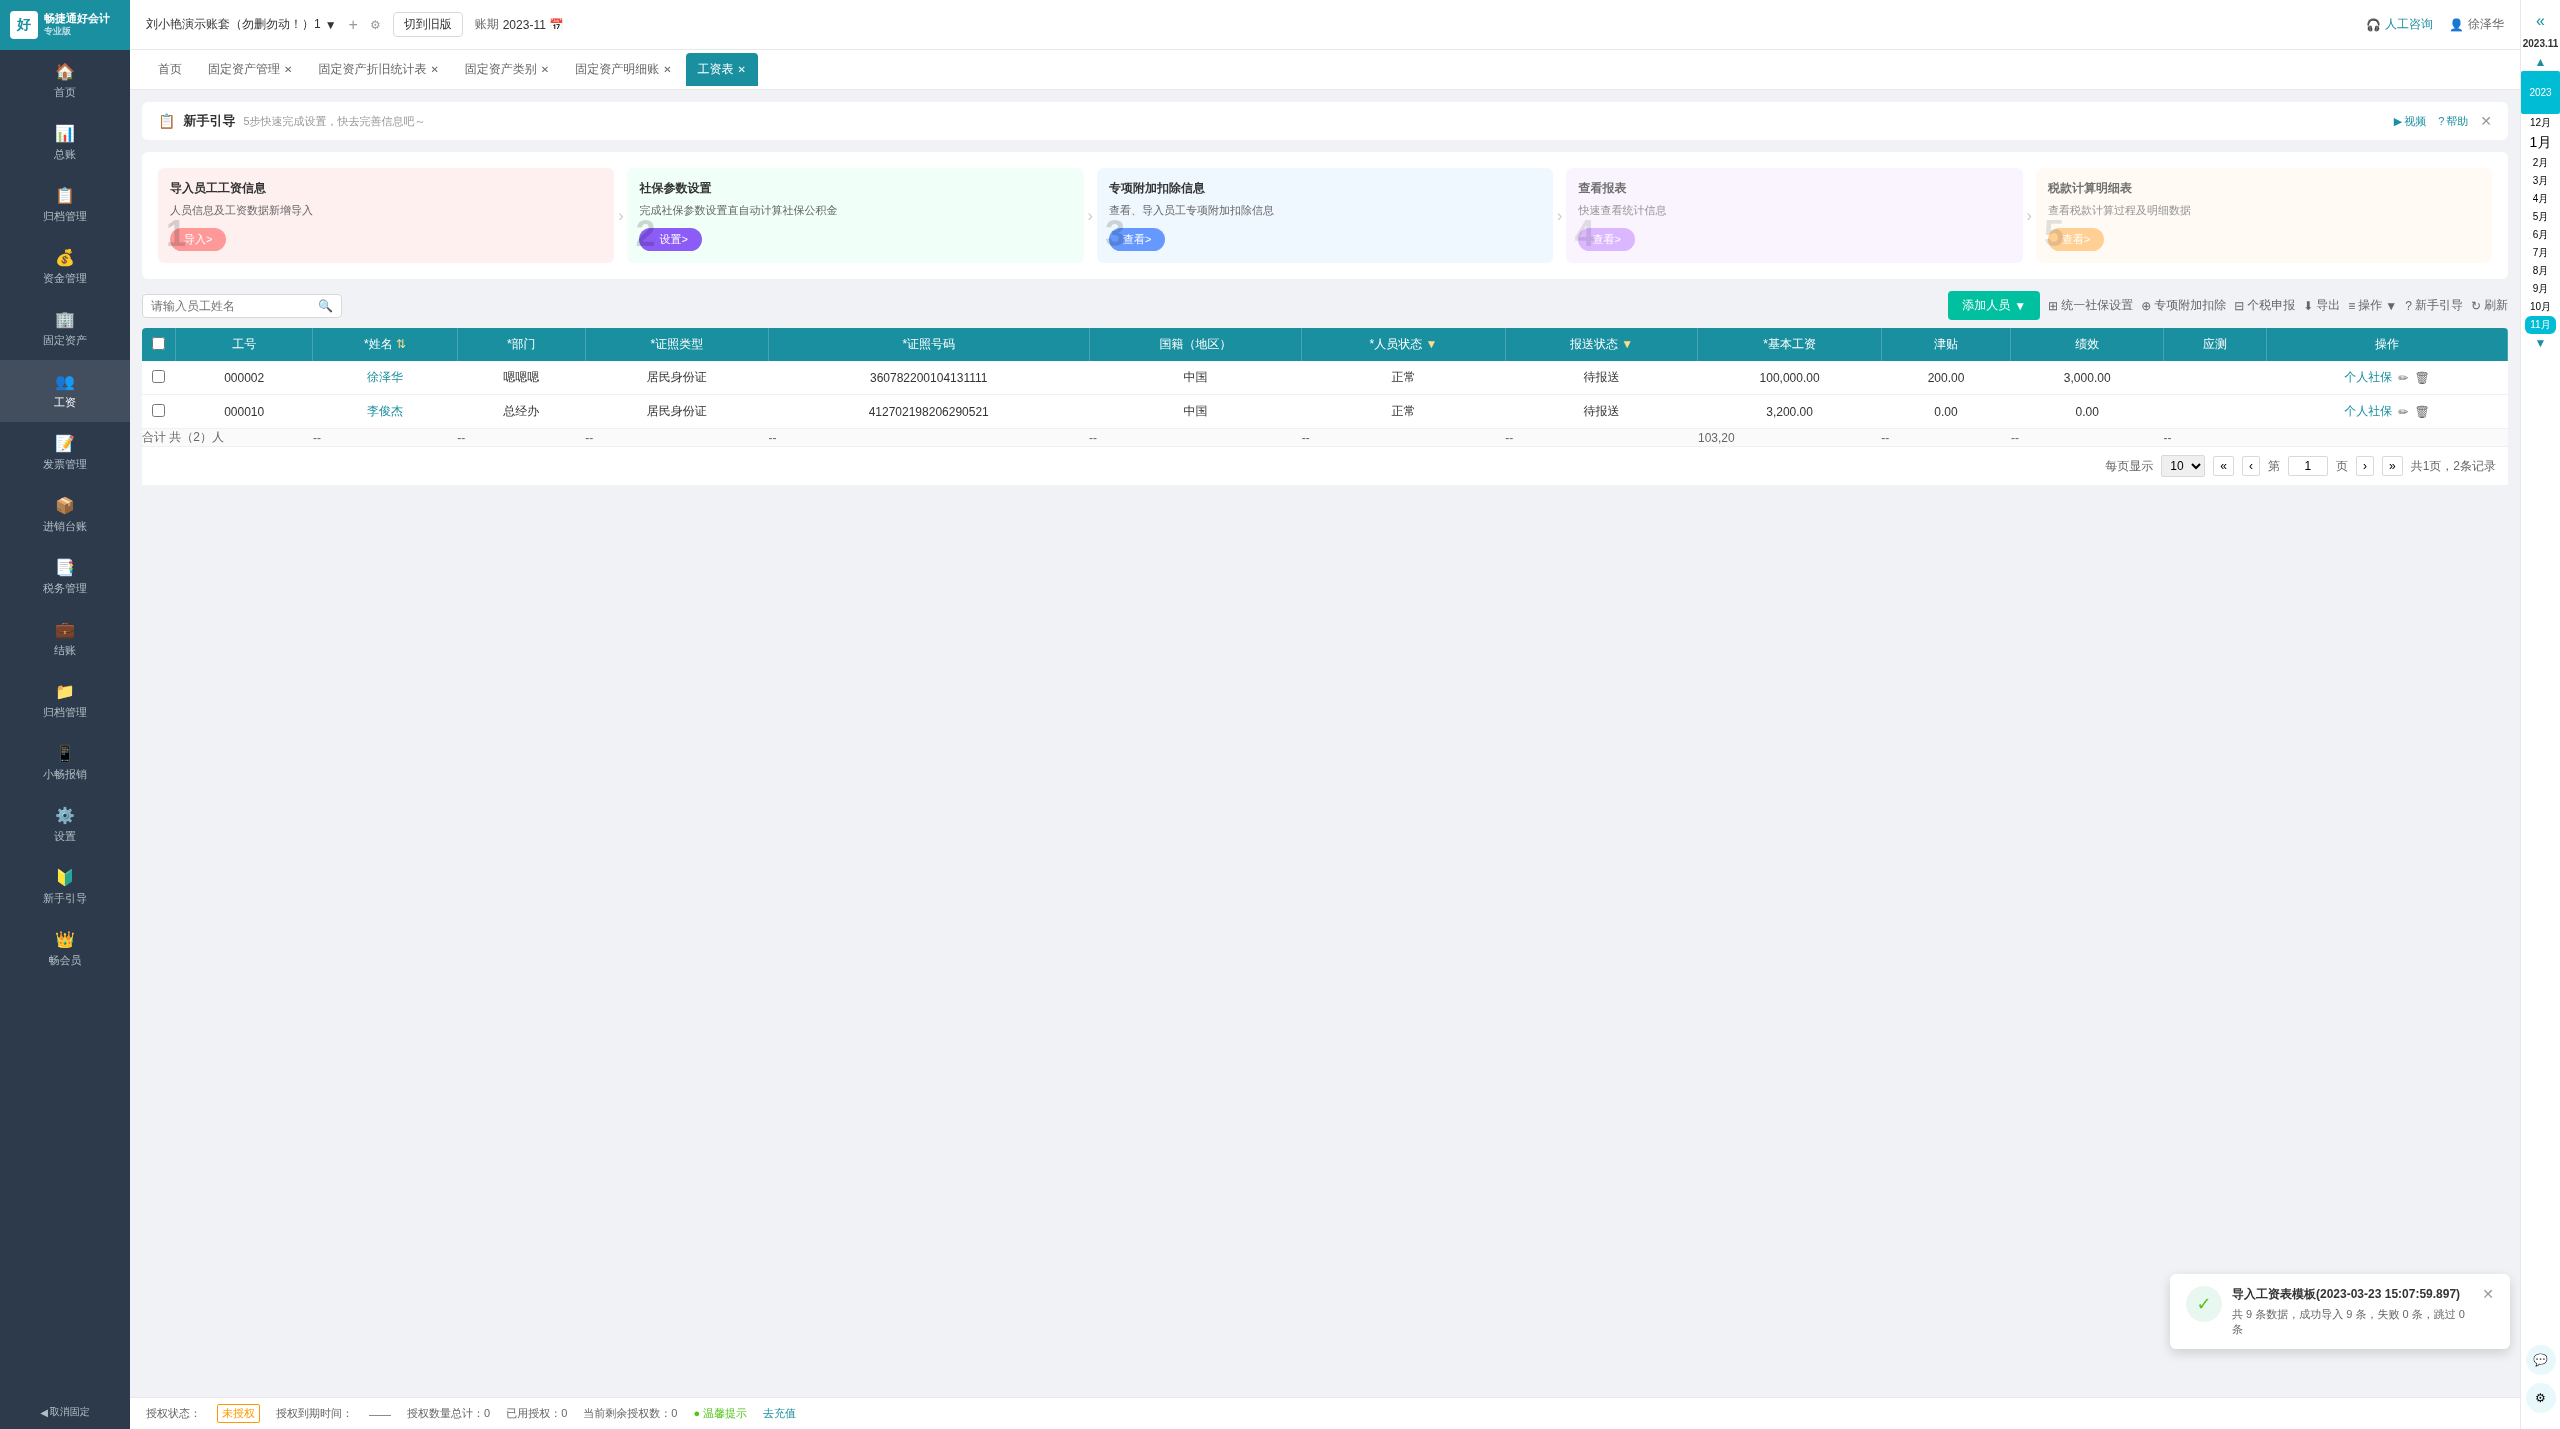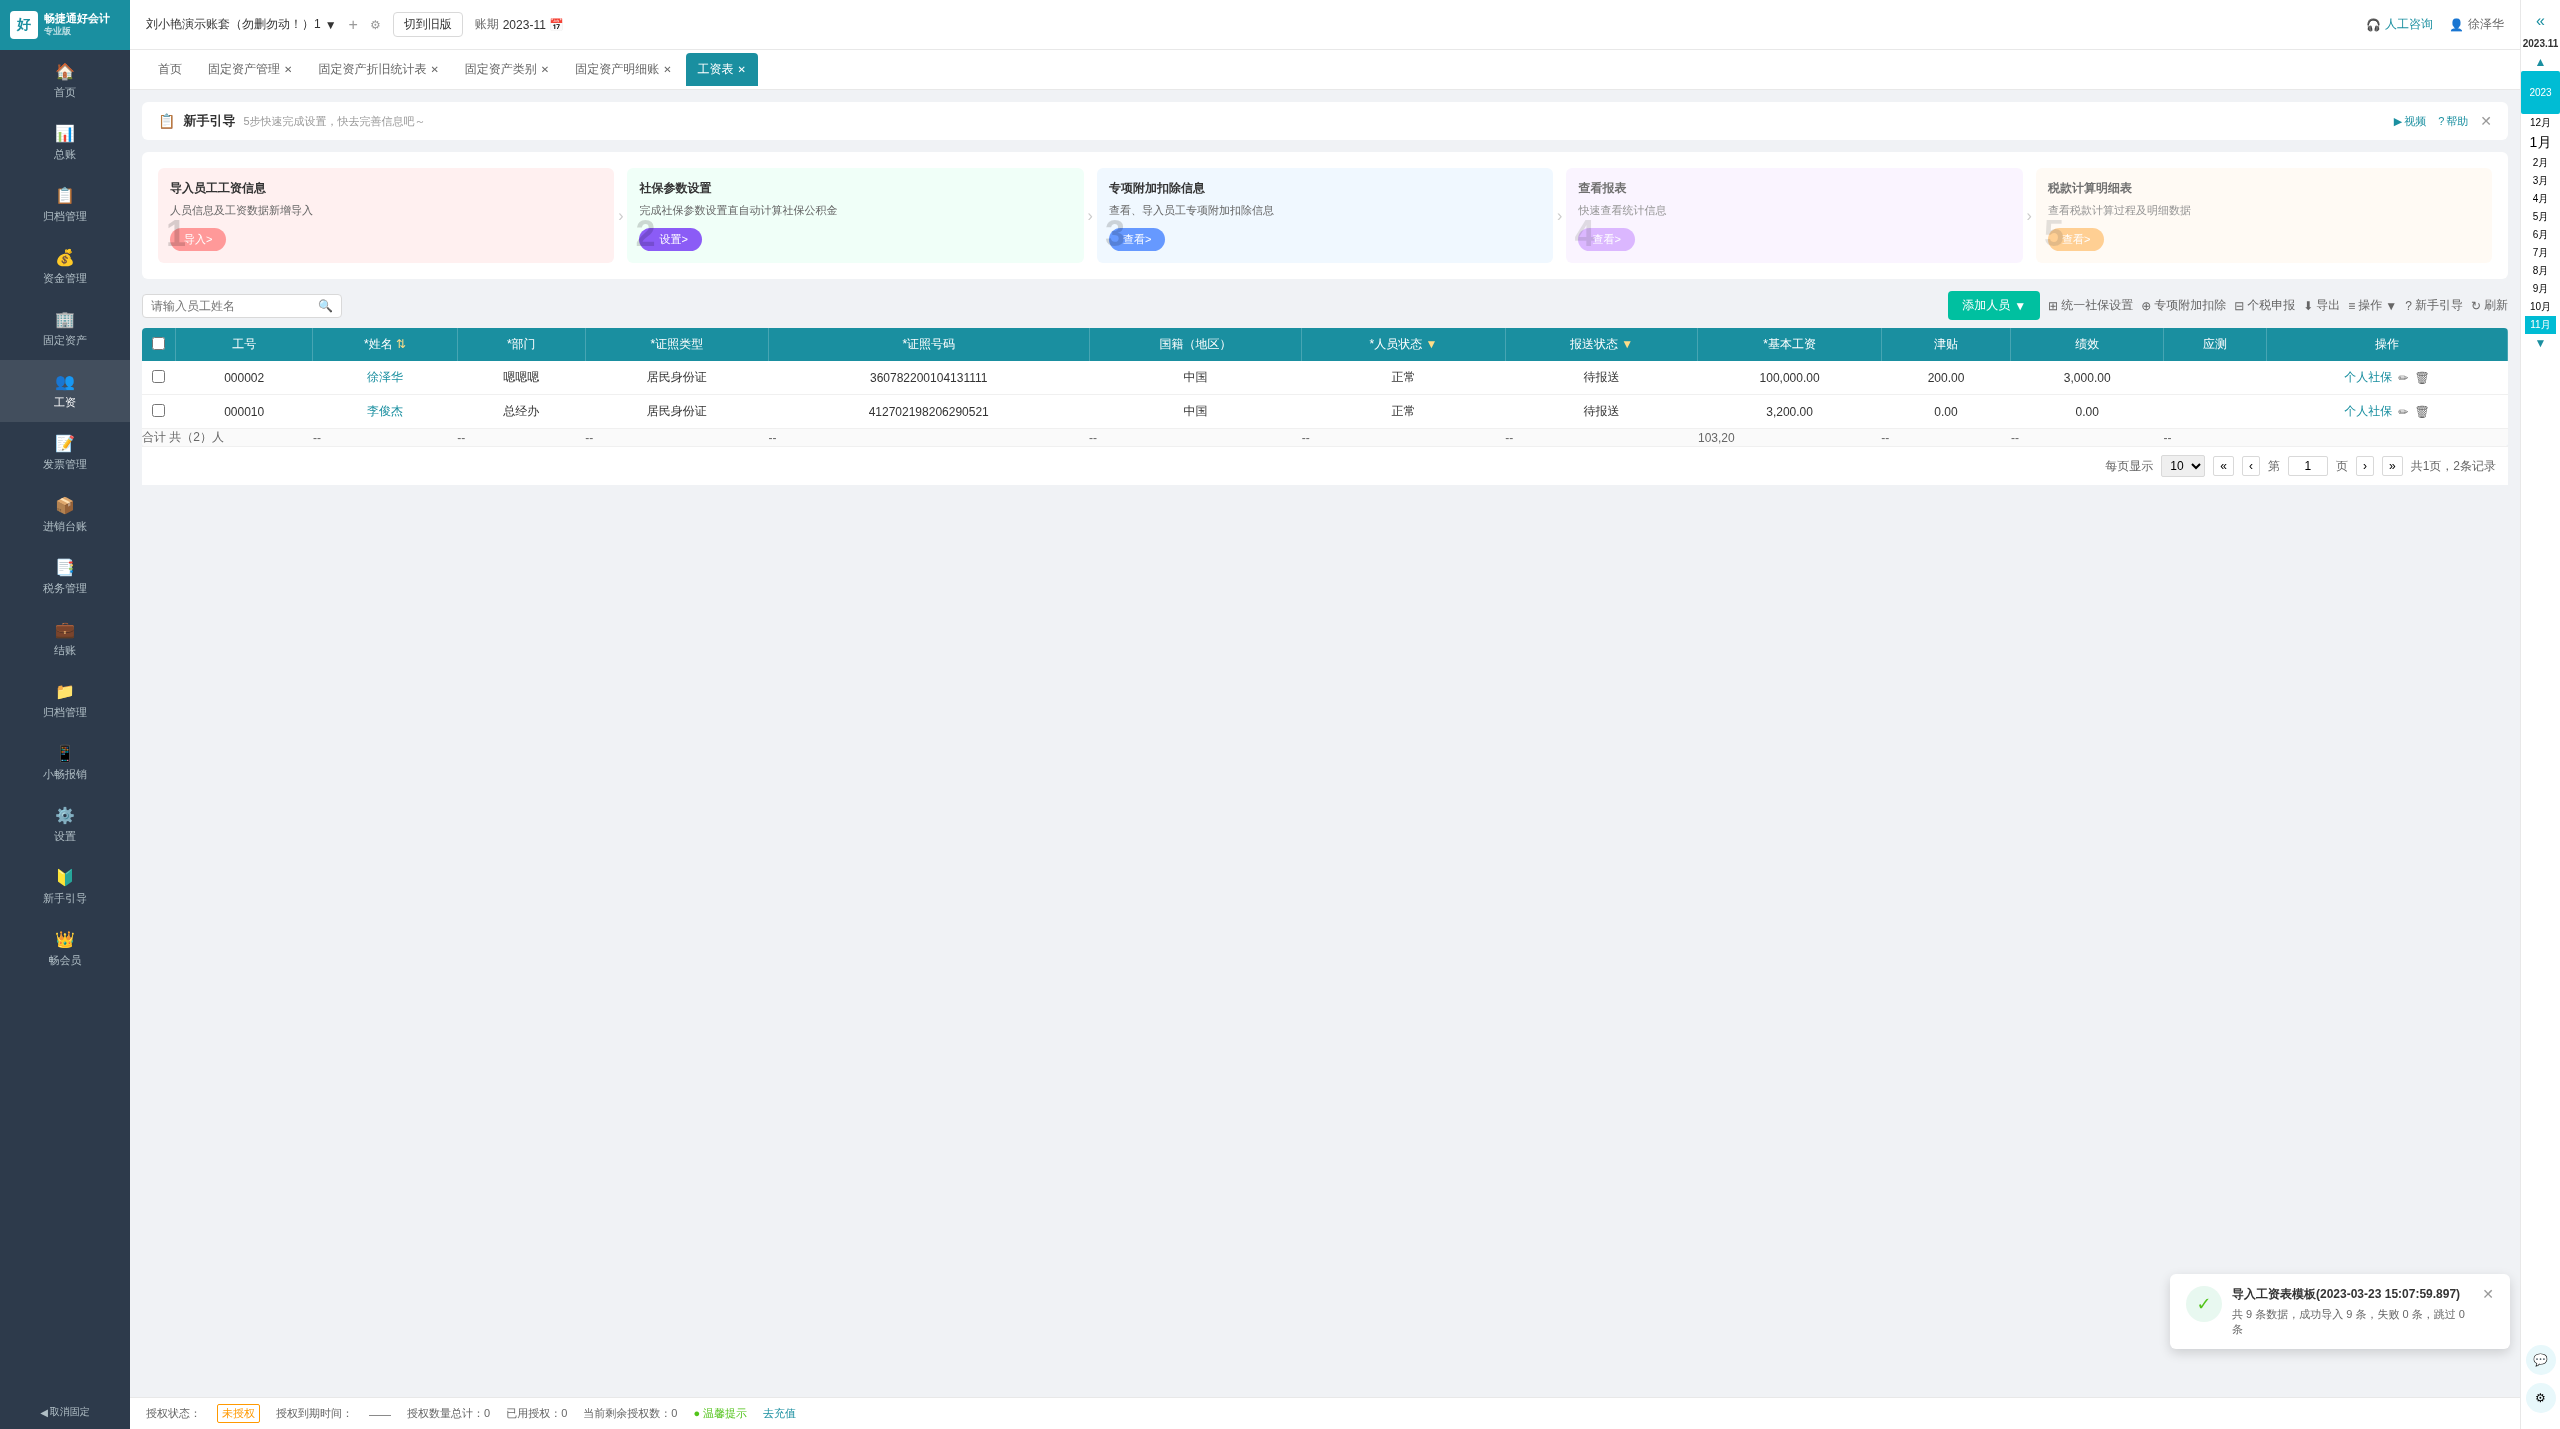--- a/index.html
+++ b/index.html
@@ -734,21 +734,21 @@
     <div style="font-size:14px;padding:2px;text-align:center;cursor:pointer;">1月</div>
     <div style="font-size:10px;padding:2px;text-align:center;cursor:pointer;">2月</div>
     <div style="font-size:10px;padding:2px;text-align:center;cursor:pointer;">3月</div>
     <div style="font-size:10px;padding:2px;text-align:center;cursor:pointer;">4月</div>
     <div style="font-size:10px;padding:2px;text-align:center;cursor:pointer;">5月</div>
     <div style="font-size:10px;padding:2px;text-align:center;cursor:pointer;">6月</div>
     <div style="font-size:10px;padding:2px;text-align:center;cursor:pointer;">7月</div>
     <div style="font-size:10px;padding:2px;text-align:center;cursor:pointer;">8月</div>
     <div style="font-size:10px;padding:2px;text-align:center;cursor:pointer;">9月</div>
     <div style="font-size:10px;padding:2px;text-align:center;cursor:pointer;">10月</div>
-    <div style="background:#00bcd4;color:white;font-size:10px;padding:2px 4px;border-radius:0;width:80%;text-align:center;cursor:pointer;">11月</div>
+    <div style="background:#00bcd4;color:white;font-size:10px;padding:2px 4px;border-radius:6px;width:80%;text-align:center;cursor:pointer;">11月</div>
     <div style="color:#1a8fa0;cursor:pointer;font-size:12px;padding:2px;">▼</div>
   </div>
   <div style="margin-top:auto;display:flex;flex-direction:column;align-items:center;gap:8px;padding-bottom:8px;">
     <div style="width:30px;height:30px;background:#e8f8fb;border-radius:50%;display:flex;align-items:center;justify-content:center;cursor:pointer;">💬</div>
     <div style="width:30px;height:30px;background:#e8f8fb;border-radius:50%;display:flex;align-items:center;justify-content:center;cursor:pointer;">⚙</div>
   </div>
 </div>
 
 <div class="toast">
   <div style="background:#e8f8f0;width:36px;height:36px;border-radius:50%;display:flex;align-items:center;justify-content:center;flex-shrink:0;">

